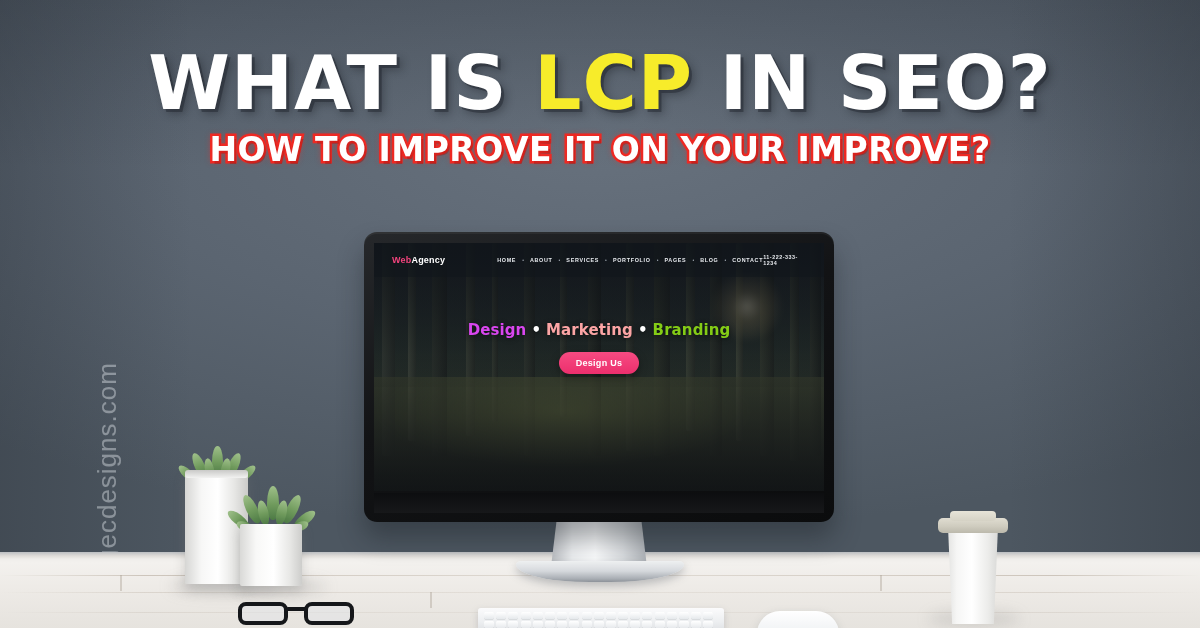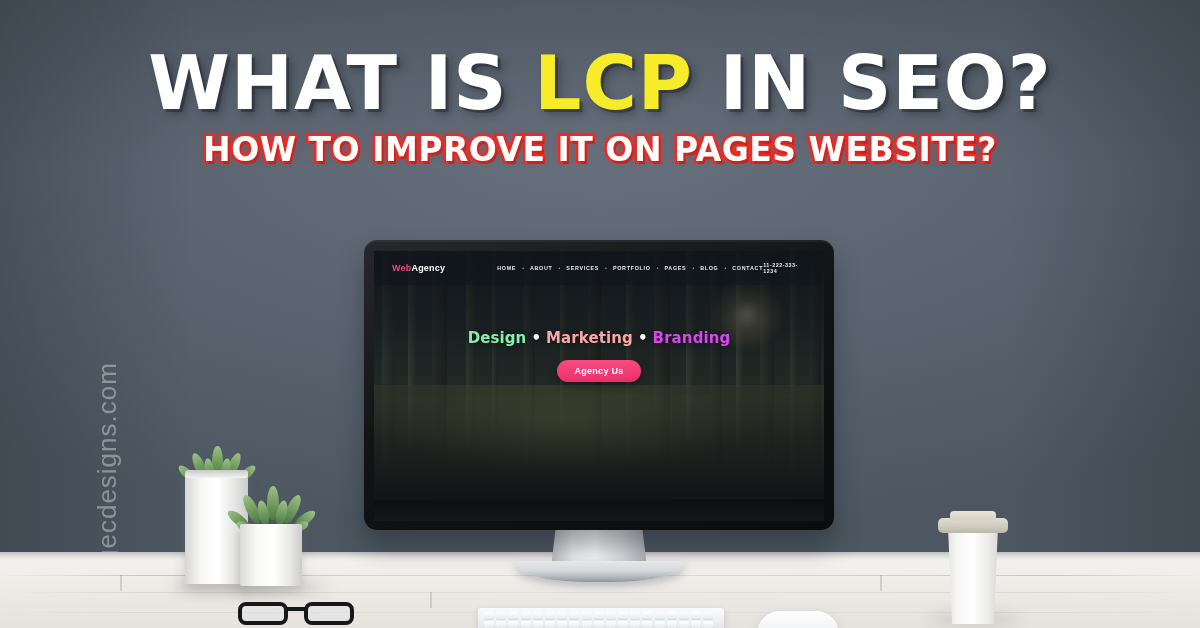--- a/index.html
+++ b/index.html
@@ -74,21 +74,21 @@
     position:absolute;left:92px;top:352px;
     transform-origin:left top;
     transform:rotate(-90deg) translate(-212px,0);
     font-size:26px;letter-spacing:1px;
     color:rgba(232,236,240,.42);
     font-family:"Liberation Sans", sans-serif;
     white-space:nowrap;
   }
 
   
-  .monitor{position:absolute;left:364px;top:240px;width:470px;height:218px;}
+  .monitor{position:absolute;left:364px;top:232px;width:470px;height:218px;}
   .bezel{
     position:absolute;left:0;top:0;width:470px;height:290px;
     background:linear-gradient(160deg,#26282b 0%,#121315 45%,#0b0c0d 100%);
     border-radius:13px;
     box-shadow:0 16px 26px rgba(25,30,36,.40), 0 2px 0 rgba(255,255,255,.05) inset;
   }
   .screen{
     position:absolute;left:10px;top:11px;width:450px;height:248px;
     overflow:hidden;background:#1d2229;
   }
@@ -152,21 +152,21 @@
   .hero-title{
     font-size:34px;font-weight:bold;color:#ffffff;letter-spacing:-.3px;
     font-family:"DejaVu Sans", sans-serif;line-height:1.05;
     text-shadow:0 2px 8px rgba(0,0,0,.45);
   }
   .hero-sub{
     margin-top:8px;font-size:15px;font-weight:bold;letter-spacing:.1px;
     font-family:"DejaVu Sans", sans-serif;
     text-shadow:0 1px 5px rgba(0,0,0,.5);
   }
-  .hs-1{color:#86efac;} .hs-2{color:#fca5a5;} .hs-3{color:#d946ef;}
+  .hs-1{color:#d946ef;} .hs-2{color:#fca5a5;} .hs-3{color:#84cc16;}
   .hs-dot{color:#ffffff;margin:0 5px;}
   .hero-btn{
     display:inline-block;margin-top:13px;
     padding:6px 17px;border-radius:14px;
     background:linear-gradient(180deg,#f74b82 0%,#ec2f6d 100%);
     color:#ffffff;font-size:9px;font-weight:bold;letter-spacing:.3px;
     box-shadow:0 3px 8px rgba(0,0,0,.35);
   }
 
   
@@ -240,21 +240,21 @@
 
 <div class="stage">
 
   <div class="wall"></div>
   <div class="wall-vign"></div>
 
   <div class="headline">
     <span>WHAT IS </span><span class="hl-accent">LCP</span><span> IN SEO?</span>
   </div>
 
-  <div class="subline">HOW TO IMPROVE IT ON PAGES WEBSITE?</div>
+  <div class="subline">HOW TO IMPROVE IT ON YOUR IMPROVE?</div>
 
   <div class="watermark">gecdesigns.com</div>
 
   <div class="desk"></div>
   <div class="desk-edge"></div>
   <div class="plank p1"></div>
   <div class="plank p2"></div>
   <div class="plank p3"></div>
   <div class="plank-seam" style="left:120px;top:575px;"></div>
   <div class="plank-seam" style="left:430px;top:592px;"></div>
@@ -311,21 +311,21 @@
           <span class="nav-dot">•</span>
           <span class="nav-link">CONTACT</span>
         </div>
         <div class="nav-phone">11-222-333-1234</div>
       </div>
 
       <div class="hero">
         <div class="hero-sub">
           <span class="hs-1">Design</span><span class="hs-dot">•</span><span class="hs-2">Marketing</span><span class="hs-dot">•</span><span class="hs-3">Branding</span>
         </div>
-        <div class="hero-btn">Agency Us</div>
+        <div class="hero-btn">Design Us</div>
       </div>
 
     </div>
   </div>
 
   <div class="sh" style="left:170px;top:578px;width:110px;height:16px;"></div>
   <div class="sh" style="left:232px;top:580px;width:95px;height:14px;"></div>
 
   <div class="succ-a">
     <div class="leaf" style="left:22px;top:0px;width:11px;height:30px;transform:rotate(0deg);"></div>

